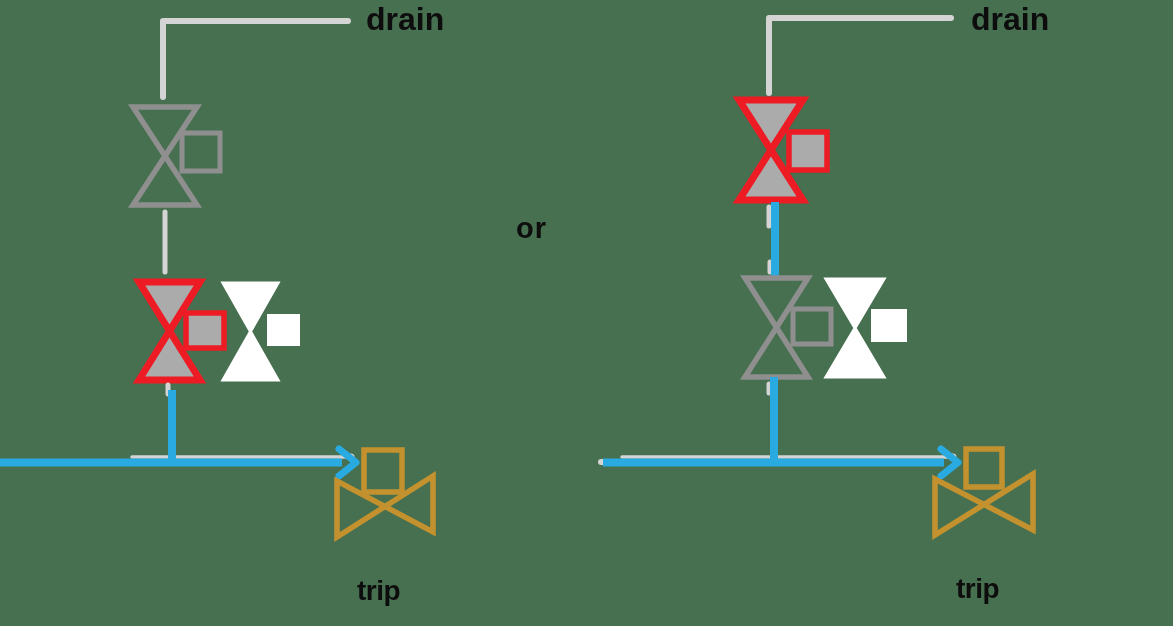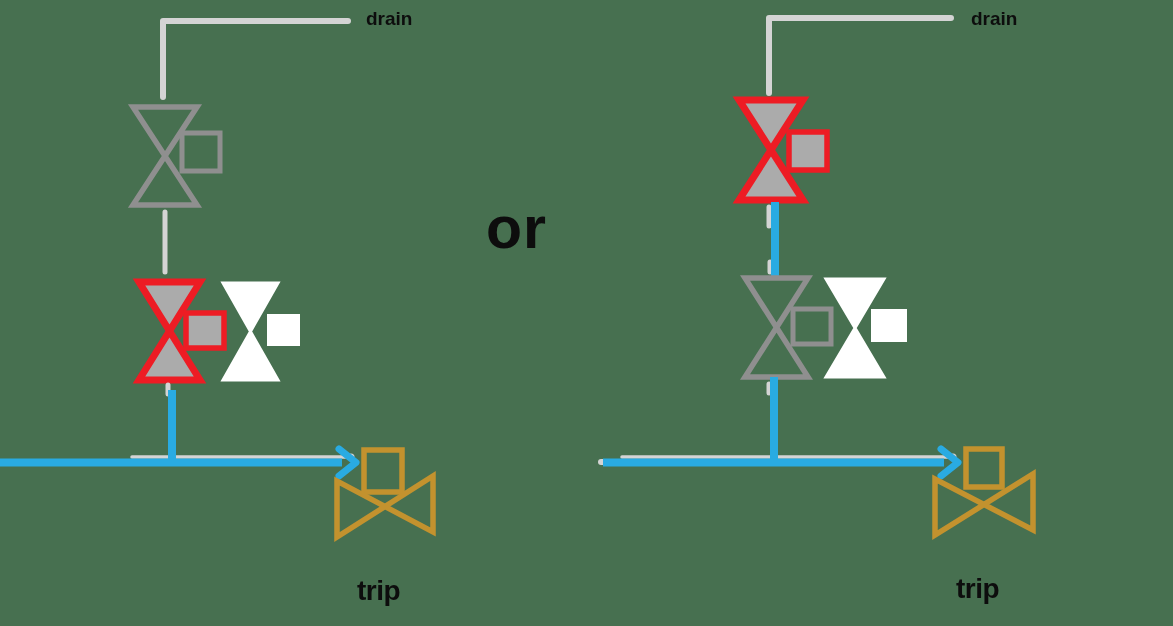--- a/index.html
+++ b/index.html
@@ -10,22 +10,22 @@
     overflow:hidden;
     font-family:"Liberation Sans", sans-serif;
   }
   #diagram-svg{position:absolute;left:0;top:0;}
   .label{
     position:absolute;
     color:#0d0d0d;
     font-weight:bold;
     white-space:pre;
   }
-  .drain-label{font-size:19px;line-height:30px;}
-  .or-label{font-size:59px;line-height:44px;letter-spacing:1px;}
+  .drain-label{font-size:32px;line-height:30px;}
+  .or-label{font-size:29px;line-height:44px;letter-spacing:1px;margin-left:30px;}
   .trip-label{font-size:28px;line-height:23px;letter-spacing:-0.5px;}
 </style>
 </head>
 <body>
 
 <div id="stage">
 
   <svg id="diagram-svg" width="1173" height="626" viewBox="0 0 1173 626">
 
     <g>

